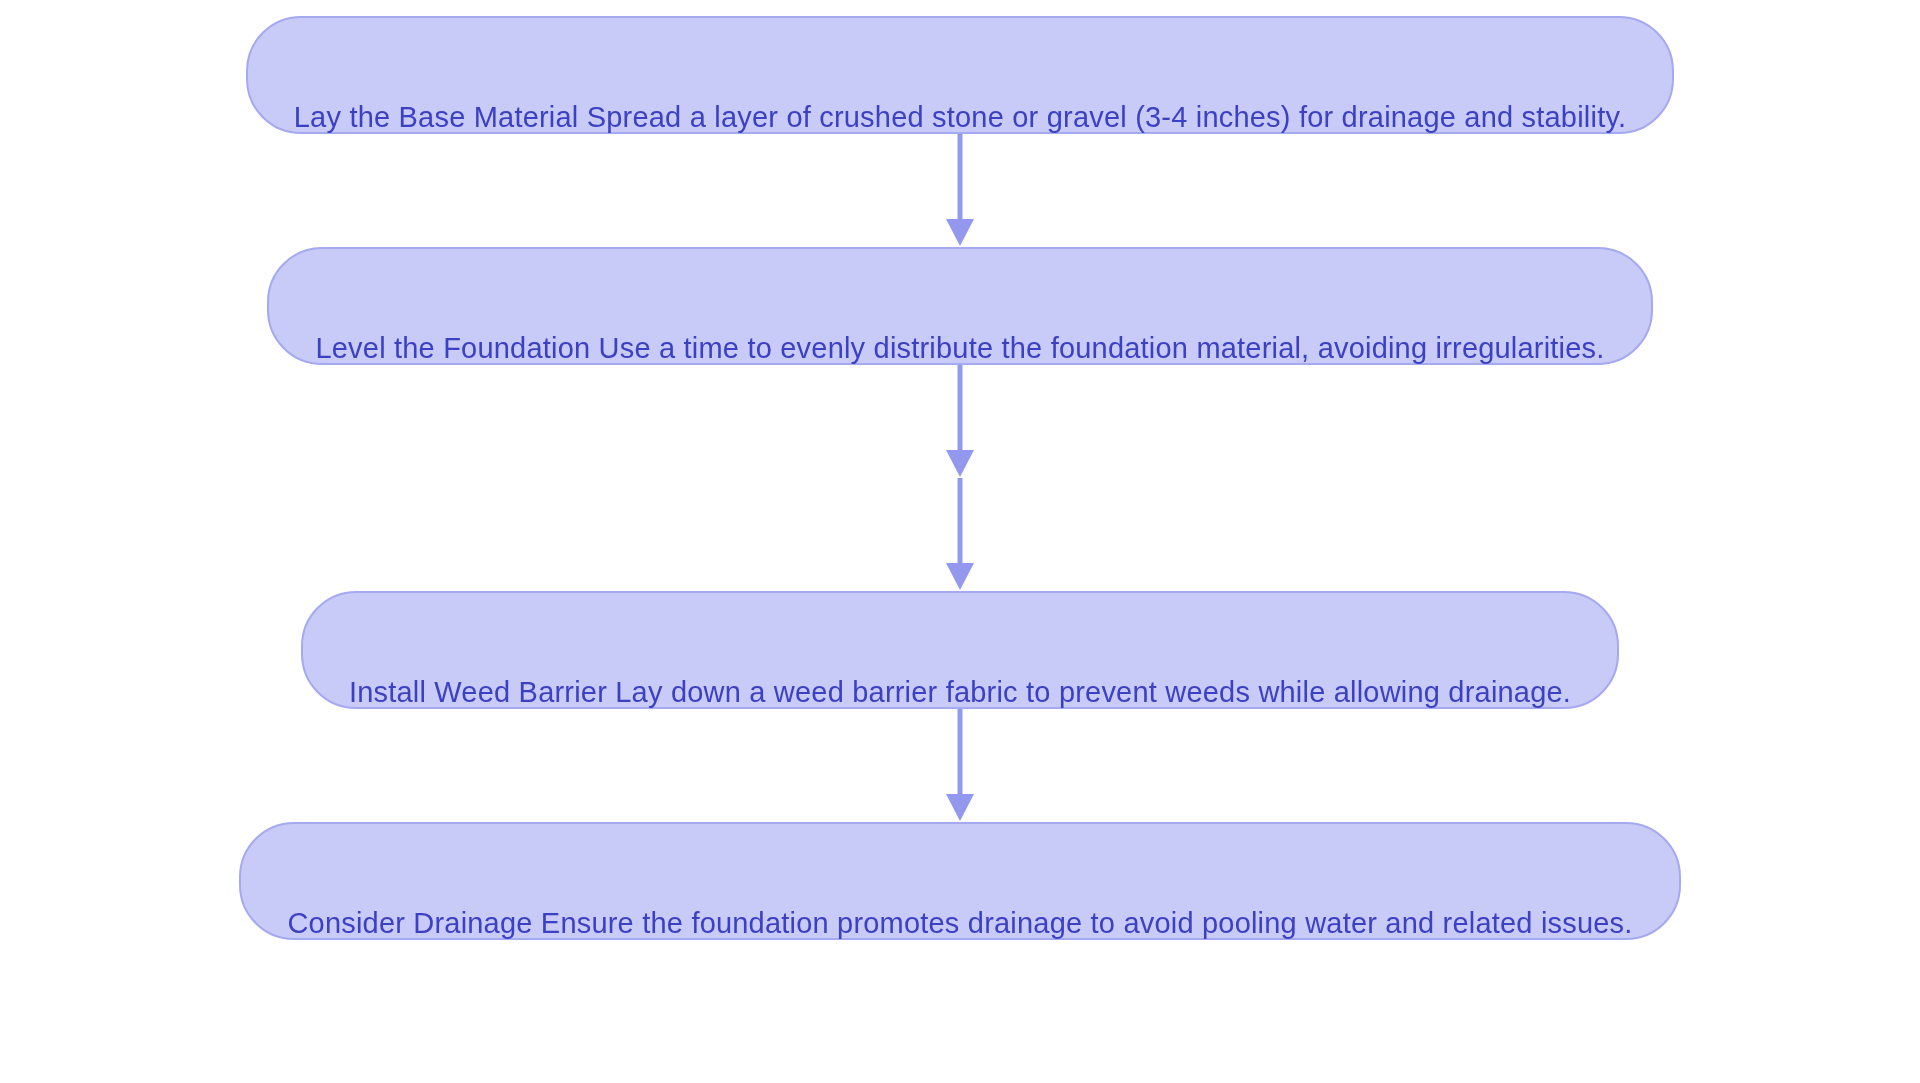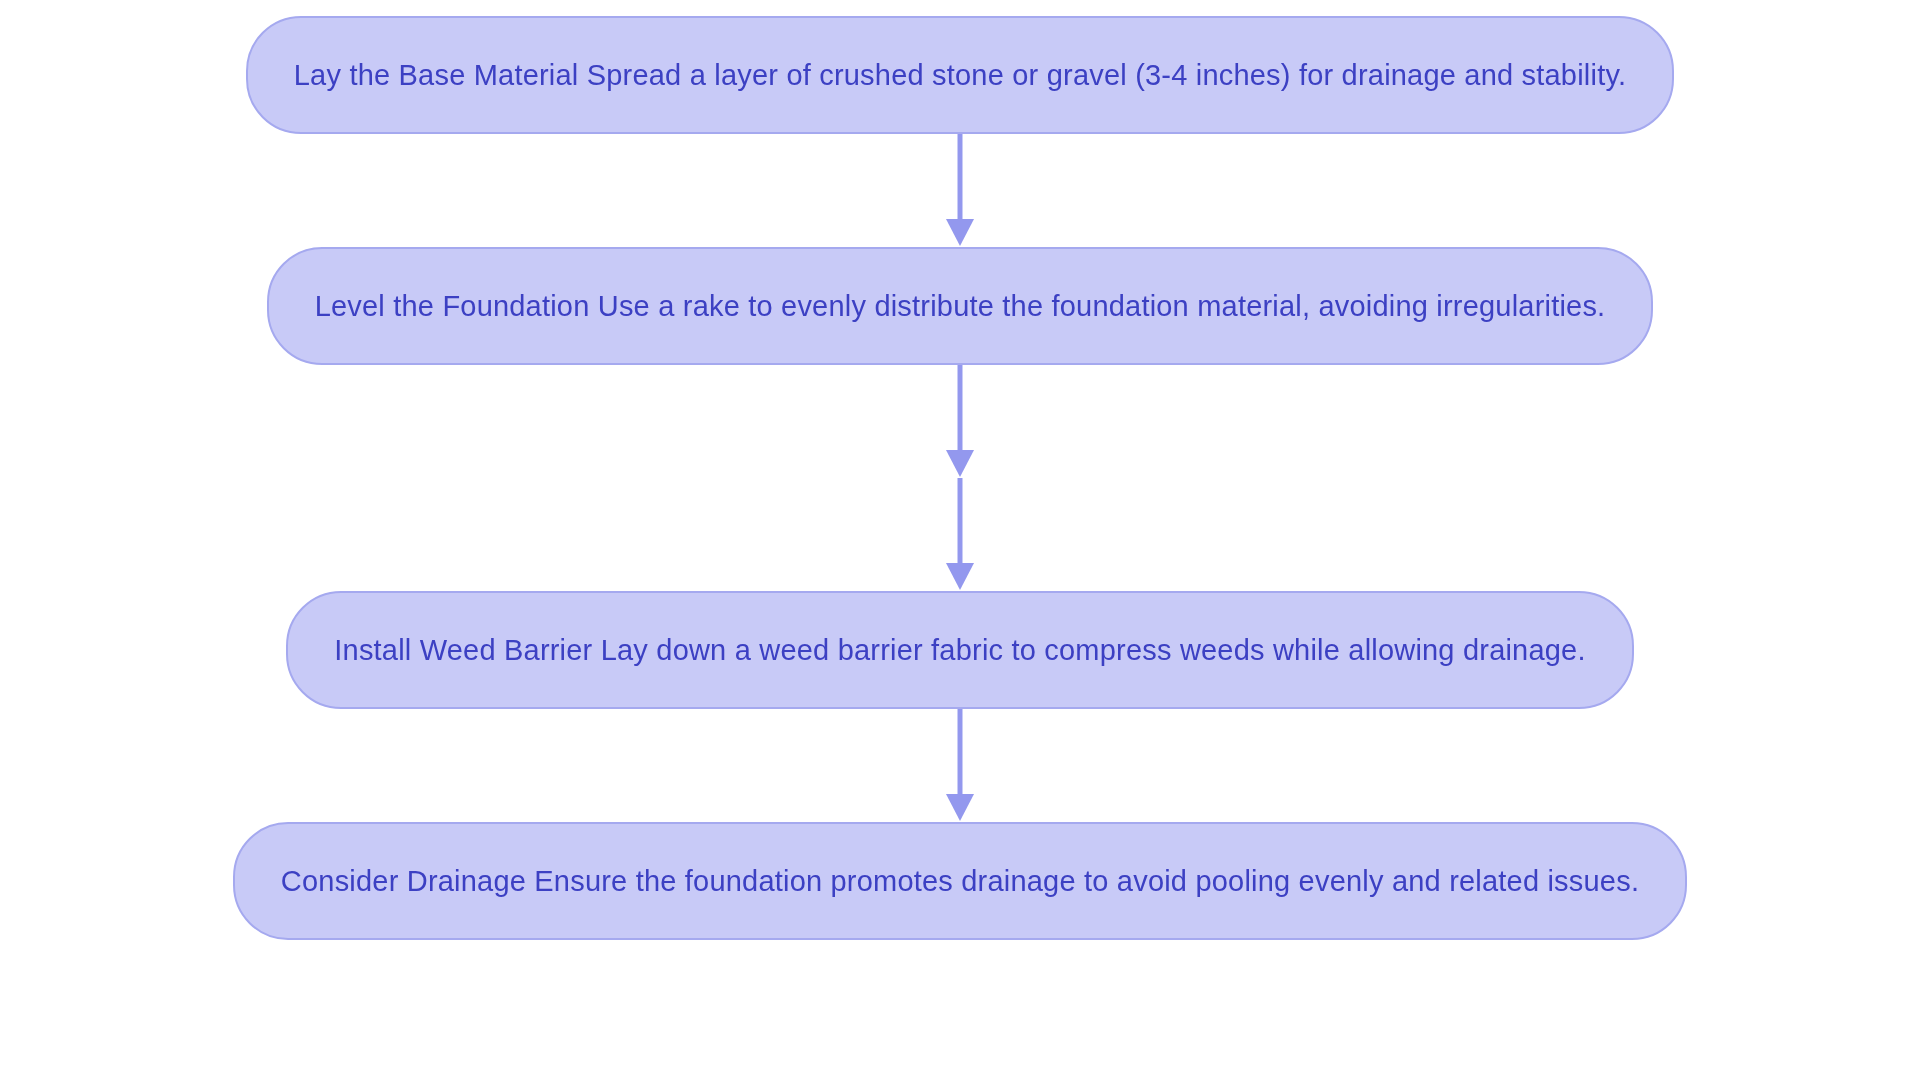--- a/index.html
+++ b/index.html
@@ -20,21 +20,21 @@
     padding-top: 16px;
     box-sizing: border-box;
   }
   .flow-node {
     height: 118px;
     border-radius: 55px;
     background: #c8caf7;
     border: 2px solid #a5a9ef;
     box-sizing: border-box;
     display: flex;
-    align-items: center;
+    align-items: flex-end;
     justify-content: center;
     padding: 0 46px;
     white-space: nowrap;
     flex: 0 0 auto;
   }
   .flow-node .label {
     color: #3c40c3;
     font-size: 29px;
     font-weight: 500;
     letter-spacing: 0.2px;
@@ -55,40 +55,40 @@
   <div class="flow-node">
     <span class="label">Lay the Base Material Spread a layer of crushed stone or gravel (3-4 inches) for drainage and stability.</span>
   </div>
 
   <svg class="arrow" viewBox="0 0 32 113" xmlns="http://www.w3.org/2000/svg">
     <line x1="16" y1="0" x2="16" y2="88" stroke="#9398ee" stroke-width="5"></line>
     <polygon points="2,85 30,85 16,112" fill="#9398ee"></polygon>
   </svg>
 
   <div class="flow-node">
-    <span class="label">Level the Foundation Use a rake to evenly distribute the foundation material, avoiding irregularities.</span>
+    <span class="label">Level the Foundation Use a time to evenly distribute the foundation material, avoiding irregularities.</span>
   </div>
 
   <svg class="arrow" viewBox="0 0 32 113" xmlns="http://www.w3.org/2000/svg">
     <line x1="16" y1="0" x2="16" y2="88" stroke="#9398ee" stroke-width="5"></line>
     <polygon points="2,85 30,85 16,112" fill="#9398ee"></polygon>
   </svg>
 
 
   <svg class="arrow" viewBox="0 0 32 113" xmlns="http://www.w3.org/2000/svg">
     <line x1="16" y1="0" x2="16" y2="88" stroke="#9398ee" stroke-width="5"></line>
     <polygon points="2,85 30,85 16,112" fill="#9398ee"></polygon>
   </svg>
 
   <div class="flow-node">
-    <span class="label">Install Weed Barrier Lay down a weed barrier fabric to compress weeds while allowing drainage.</span>
+    <span class="label">Install Weed Barrier Lay down a weed barrier fabric to prevent weeds while allowing drainage.</span>
   </div>
 
   <svg class="arrow" viewBox="0 0 32 113" xmlns="http://www.w3.org/2000/svg">
     <line x1="16" y1="0" x2="16" y2="88" stroke="#9398ee" stroke-width="5"></line>
     <polygon points="2,85 30,85 16,112" fill="#9398ee"></polygon>
   </svg>
 
   <div class="flow-node">
-    <span class="label">Consider Drainage Ensure the foundation promotes drainage to avoid pooling evenly and related issues.</span>
+    <span class="label">Consider Drainage Ensure the foundation promotes drainage to avoid pooling water and related issues.</span>
   </div>
 
 </div>
 
 </body></html>

